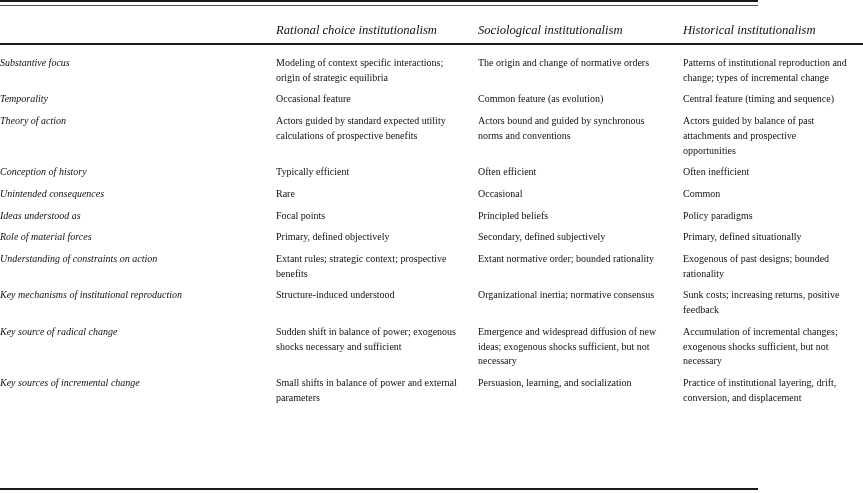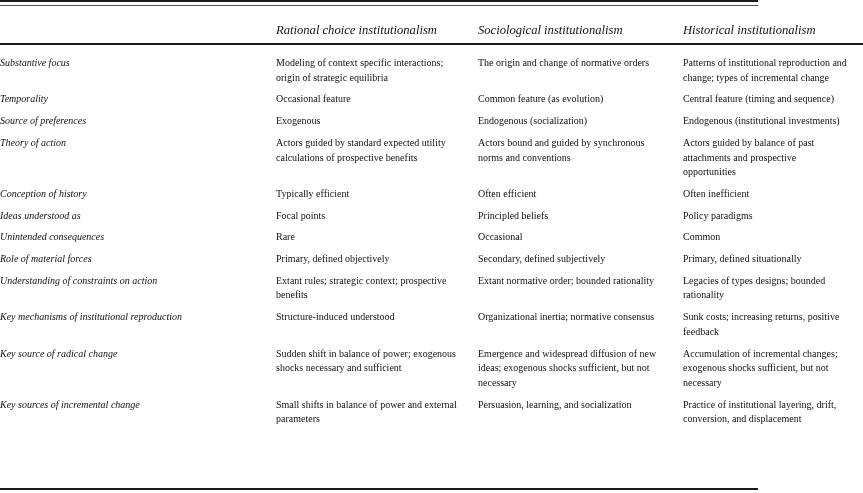--- a/index.html
+++ b/index.html
@@ -127,67 +127,61 @@
         <td class="cell">Patterns of institutional reproduction and change; types of incremental change</td>
       </tr>
 
       <tr>
         <td class="rowlabel">Temporality</td>
         <td class="cell">Occasional feature</td>
         <td class="cell">Common feature (as evolution)</td>
         <td class="cell">Central feature (timing and sequence)</td>
       </tr>
 
-      <tr>
-        <td class="rowlabel">Source of preferences</td>
-        <td class="cell">Exogenous</td>
-        <td class="cell">Endogenous (socialization)</td>
-        <td class="cell">Endogenous (institutional investments)</td>
-      </tr>
 
       <tr>
         <td class="rowlabel">Theory of action</td>
         <td class="cell">Actors guided by standard expected utility calculations of prospective benefits</td>
         <td class="cell">Actors bound and guided by synchronous norms and conventions</td>
         <td class="cell">Actors guided by balance of past attachments and prospective opportunities</td>
       </tr>
 
       <tr>
         <td class="rowlabel">Conception of history</td>
         <td class="cell">Typically efficient</td>
         <td class="cell">Often efficient</td>
         <td class="cell">Often inefficient</td>
       </tr>
 
       <tr>
+        <td class="rowlabel">Unintended consequences</td>
+        <td class="cell">Rare</td>
+        <td class="cell">Occasional</td>
+        <td class="cell">Common</td>
+      </tr>
+
+      <tr>
         <td class="rowlabel">Ideas understood as</td>
         <td class="cell">Focal points</td>
         <td class="cell">Principled beliefs</td>
         <td class="cell">Policy paradigms</td>
       </tr>
 
       <tr>
-        <td class="rowlabel">Unintended consequences</td>
-        <td class="cell">Rare</td>
-        <td class="cell">Occasional</td>
-        <td class="cell">Common</td>
-      </tr>
-
-      <tr>
         <td class="rowlabel">Role of material forces</td>
         <td class="cell">Primary, defined objectively</td>
         <td class="cell">Secondary, defined subjectively</td>
         <td class="cell">Primary, defined situationally</td>
       </tr>
 
       <tr>
         <td class="rowlabel">Understanding of constraints on action</td>
         <td class="cell">Extant rules; strategic context; prospective benefits</td>
         <td class="cell">Extant normative order; bounded rationality</td>
-        <td class="cell">Legacies of types designs; bounded rationality</td>
+        <td class="cell">Exogenous of past designs; bounded rationality</td>
       </tr>
 
       <tr>
         <td class="rowlabel">Key mechanisms of institutional reproduction</td>
         <td class="cell">Structure-induced understood</td>
         <td class="cell">Organizational inertia; normative consensus</td>
         <td class="cell">Sunk costs; increasing returns, positive feedback</td>
       </tr>
 
       <tr>

